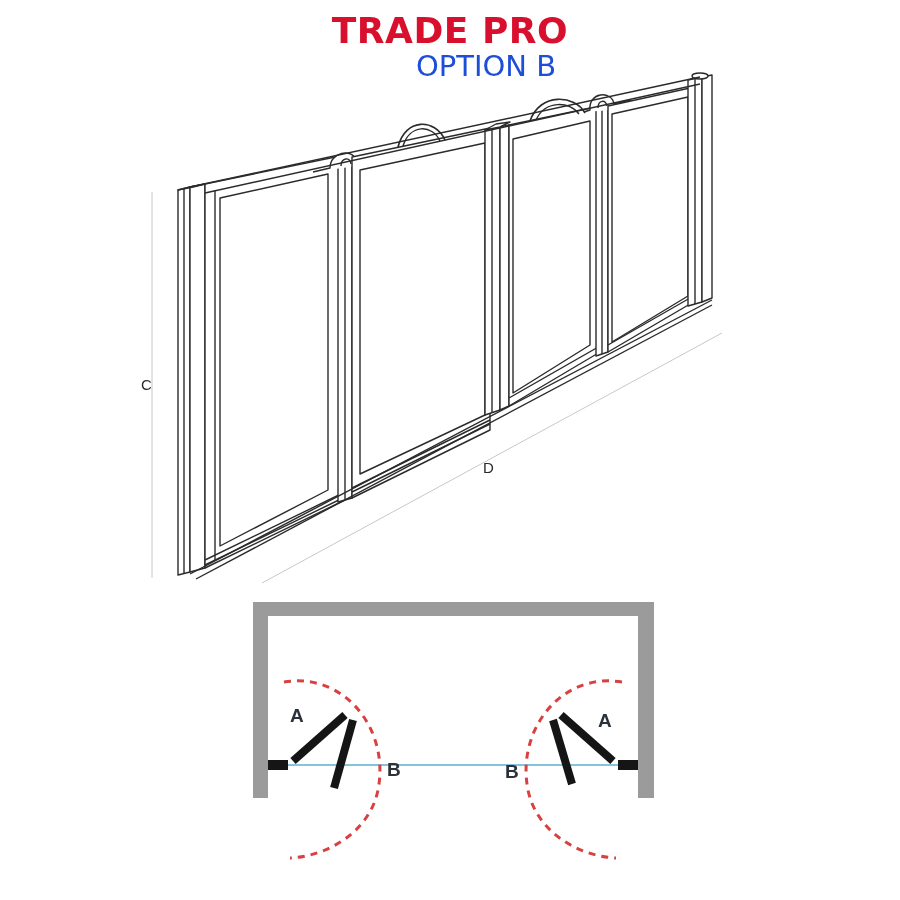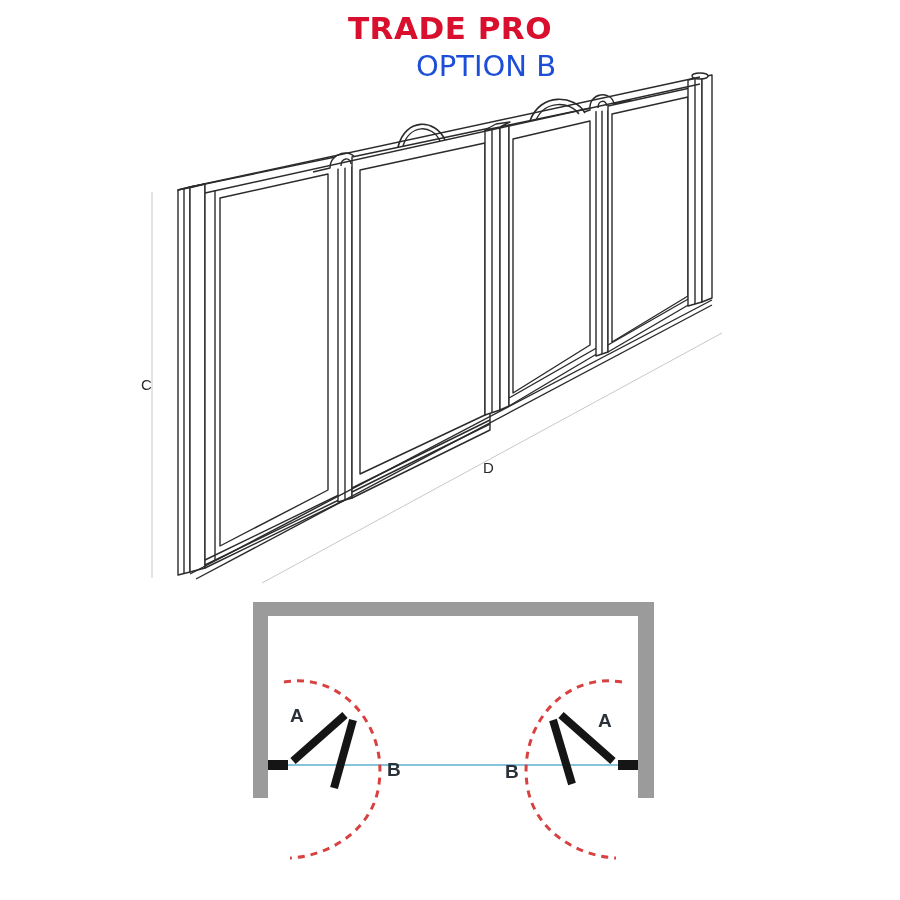--- a/index.html
+++ b/index.html
@@ -1,18 +1,18 @@
 <!DOCTYPE html>
 <html><head>
 <meta charset="utf-8">
 <style>
   html, body { margin: 0; padding: 0; background: #ffffff; }
   body { width: 900px; height: 900px; position: relative; overflow: hidden; font-family: "DejaVu Sans", "Liberation Sans", sans-serif; }
   .title { position: absolute; left: 0; width: 900px; text-align: center; }
-  .title-main { top: 10px; font-size: 31px; font-weight: bold; color: #d8102e; letter-spacing: 0.5px; }
+  .title-main { top: 10px; font-size: 36px; font-weight: bold; color: #d8102e; letter-spacing: 0.5px; }
   .title-sub { top: 49px; font-size: 29px; color: #1d4ed8; font-family: "DejaVu Sans", sans-serif; margin-left: 36px; }
   .diagram { position: absolute; left: 0; top: 0; }
   .dim-label { font-family: "Liberation Sans", sans-serif; font-size: 15px; fill: #2a2a2a; }
   .plan-label { font-family: "Liberation Sans", sans-serif; font-size: 19px; font-weight: bold; fill: #2a3138; }
 </style>
 </head>
 <body>
 
 <div class="title title-main">TRADE PRO</div>
 <div class="title title-sub">OPTION B</div>

